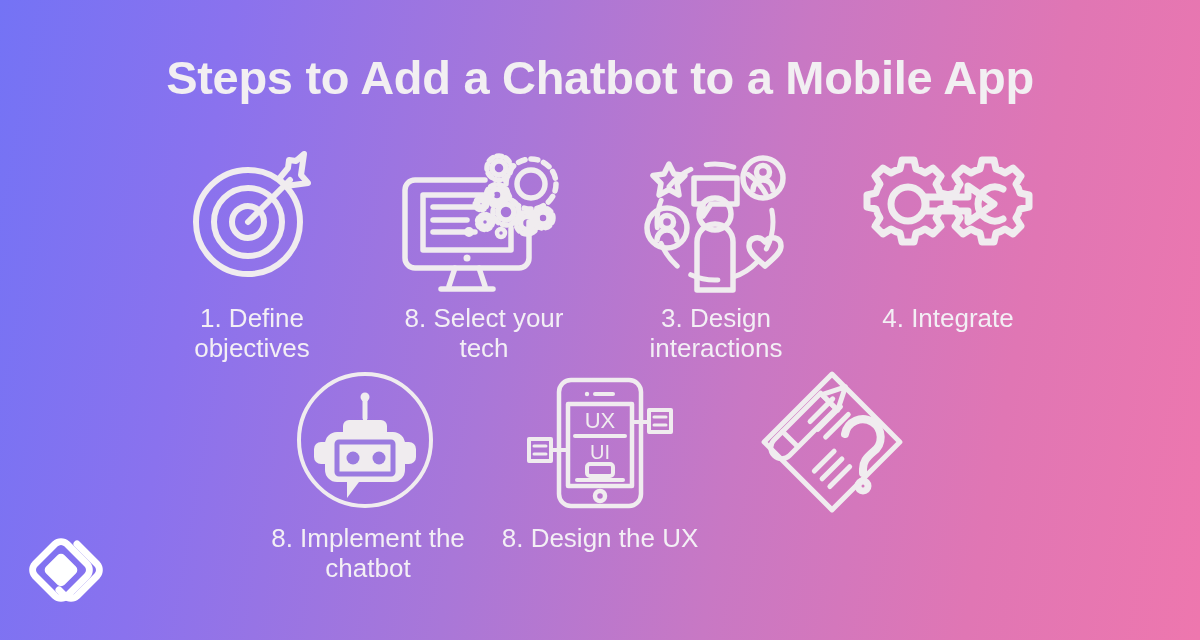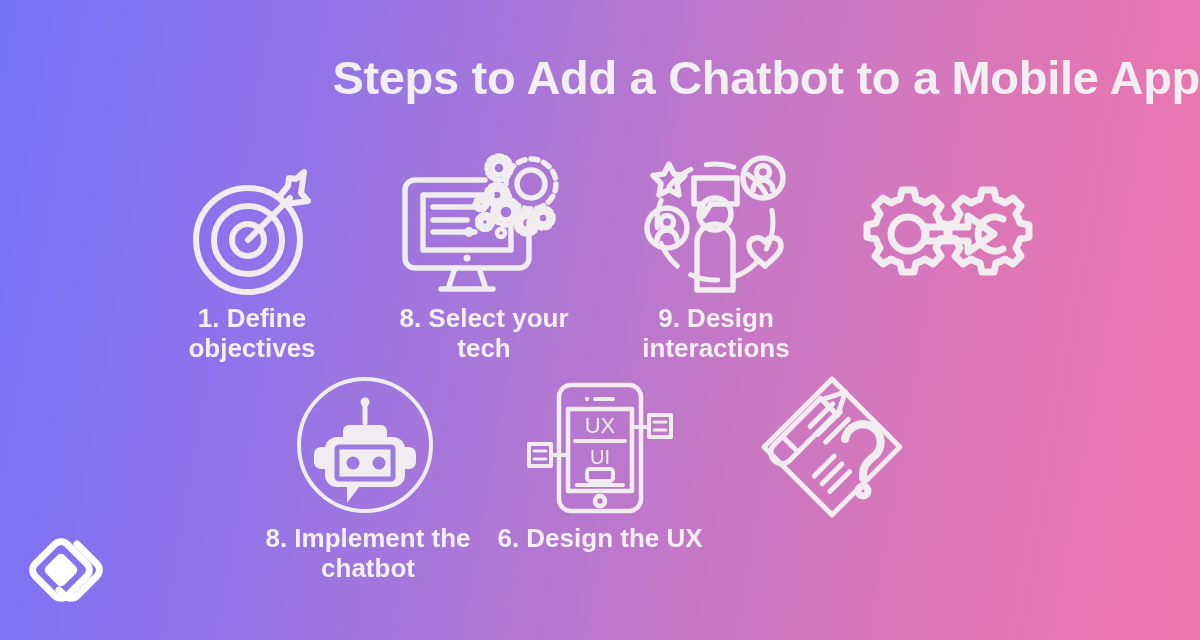--- a/index.html
+++ b/index.html
@@ -20,21 +20,21 @@
     overflow: hidden;
     box-sizing: border-box;
   }
 
   
   #title {
     position: absolute;
     top: 52px;
     left: 0;
     width: 1200px;
-    text-align: right;
+    text-align: center;
     font-size: 47px;
     font-weight: bold;
     color: #F2EFF2;
     letter-spacing: -0.3px;
     line-height: 1.1;
     white-space: nowrap;
   }
 
   
   .row {
@@ -53,35 +53,35 @@
     display: flex;
     flex-direction: column;
     align-items: center;
   }
   #row-top .step { margin: 0 2px; }
   #row-bottom .step { margin: 0 2px; }
 
   .icon-wrap {
     height: 150px;
     display: flex;
-    align-items: flex-end;
+    align-items: flex-start;
     justify-content: center;
   }
   .icon-wrap svg {
     display: block;
     overflow: visible;
   }
 
   .step-label {
     margin-top: 4px;
     text-align: center;
     font-size: 26px;
     line-height: 1.14;
     color: #F3EFF5;
-    font-weight: 700;
+    font-weight: 400;
     max-width: 215px;
   }
 
   
   #logo {
     position: absolute;
     left: 28px;
     bottom: 28px;
     width: 84px;
     height: 84px;
@@ -170,36 +170,37 @@
           <circle cx="28" cy="72" r="6.5"></circle>
           <path d="M18 90 a10 10 0 0 1 20 0"></path>
 
           <path d="M55 28 H98 V54 H72 L64 66 V54 H55 Z"></path>
 
           <path d="M30 14 L35 24 L46 25.5 L38 33.5 L40 45 L30 39.5 L20 45 L22 33.5 L14 25.5 L25 24 Z"></path>
 
           <path d="M126 92 c-5 -7 -16 -5 -16 4 c0 8 10 14 16 20 c6 -6 16 -12 16 -20 c0 -9 -11 -11 -16 -4 Z"></path>
         </svg>
       </div>
-      <div class="step-label">9. Design interactions</div>
+      <div class="step-label">3. Design interactions</div>
     </div>
 
     <div class="step">
       <div class="icon-wrap">
         <svg width="200" height="120" viewBox="0 0 200 120" fill="none" stroke="#F0ECEF" stroke-width="7" stroke-linecap="round" stroke-linejoin="round">
 
           <path d="M54 10 h12 l2 9 a28 28 0 0 1 9 4 l8 -5 l8 8 l-5 8 a28 28 0 0 1 4 9 l9 2 v12 l-9 2 a28 28 0 0 1 -4 9 l5 8 l-8 8 l-8 -5 a28 28 0 0 1 -9 4 l-2 9 h-12 l-2 -9 a28 28 0 0 1 -9 -4 l-8 5 l-8 -8 l5 -8 a28 28 0 0 1 -4 -9 l-9 -2 v-12 l9 -2 a28 28 0 0 1 4 -9 l-5 -8 l8 -8 l8 5 a28 28 0 0 1 9 -4 Z"></path>
           <circle cx="60" cy="54" r="17"></circle>
 
           <path d="M134 10 h12 l2 9 a28 28 0 0 1 9 4 l8 -5 l8 8 l-5 8 a28 28 0 0 1 4 9 l9 2 v12 l-9 2 a28 28 0 0 1 -4 9 l5 8 l-8 8 l-8 -5 a28 28 0 0 1 -9 4 l-2 9 h-12 l-2 -9 a28 28 0 0 1 -9 -4 l-8 5 l-8 -8 l5 -8 a28 28 0 0 1 -4 -9 l-9 -2 v-12 l9 -2 a28 28 0 0 1 4 -9 l-5 -8 l8 -8 l8 5 a28 28 0 0 1 9 -4 Z"></path>
           <path d="M155 39 a17 17 0 1 0 0 30"></path>
 
           <path d="M78 47 H120 V36 L146 54 L120 72 V61 H78 Z"></path>
         </svg>
       </div>
+      <div class="step-label">4. Integrate</div>
     </div>
 
   </div>
 
   <div class="row" id="row-bottom">
 
     <div class="step">
       <div class="icon-wrap">
         <svg width="150" height="145" viewBox="0 0 150 145" fill="none" stroke="#F0ECEF" stroke-width="4" stroke-linecap="round" stroke-linejoin="round">
           <circle cx="72" cy="70" r="66"></circle>
@@ -246,21 +247,21 @@
           <rect x="124" y="40" width="22" height="22" stroke-width="4"></rect>
           <line x1="129" y1="47" x2="141" y2="47" stroke-width="3"></line>
           <line x1="129" y1="55" x2="141" y2="55" stroke-width="3"></line>
 
           <line x1="43" y1="80" x2="26" y2="80" stroke-width="4"></line>
           <rect x="4" y="69" width="22" height="22" stroke-width="4"></rect>
           <line x1="9" y1="76" x2="21" y2="76" stroke-width="3"></line>
           <line x1="9" y1="84" x2="21" y2="84" stroke-width="3"></line>
         </svg>
       </div>
-      <div class="step-label">6. Design the UX</div>
+      <div class="step-label">8. Design the UX</div>
     </div>
 
     <div class="step">
       <div class="icon-wrap">
         <svg width="155" height="145" viewBox="0 0 155 145" fill="none" stroke="#F0ECEF" stroke-width="5" stroke-linecap="round" stroke-linejoin="round">
           <g transform="rotate(-45 77 72)">
 
             <rect x="29" y="24" width="96" height="96"></rect>
 
             <line x1="76" y1="42" x2="108" y2="42"></line>

